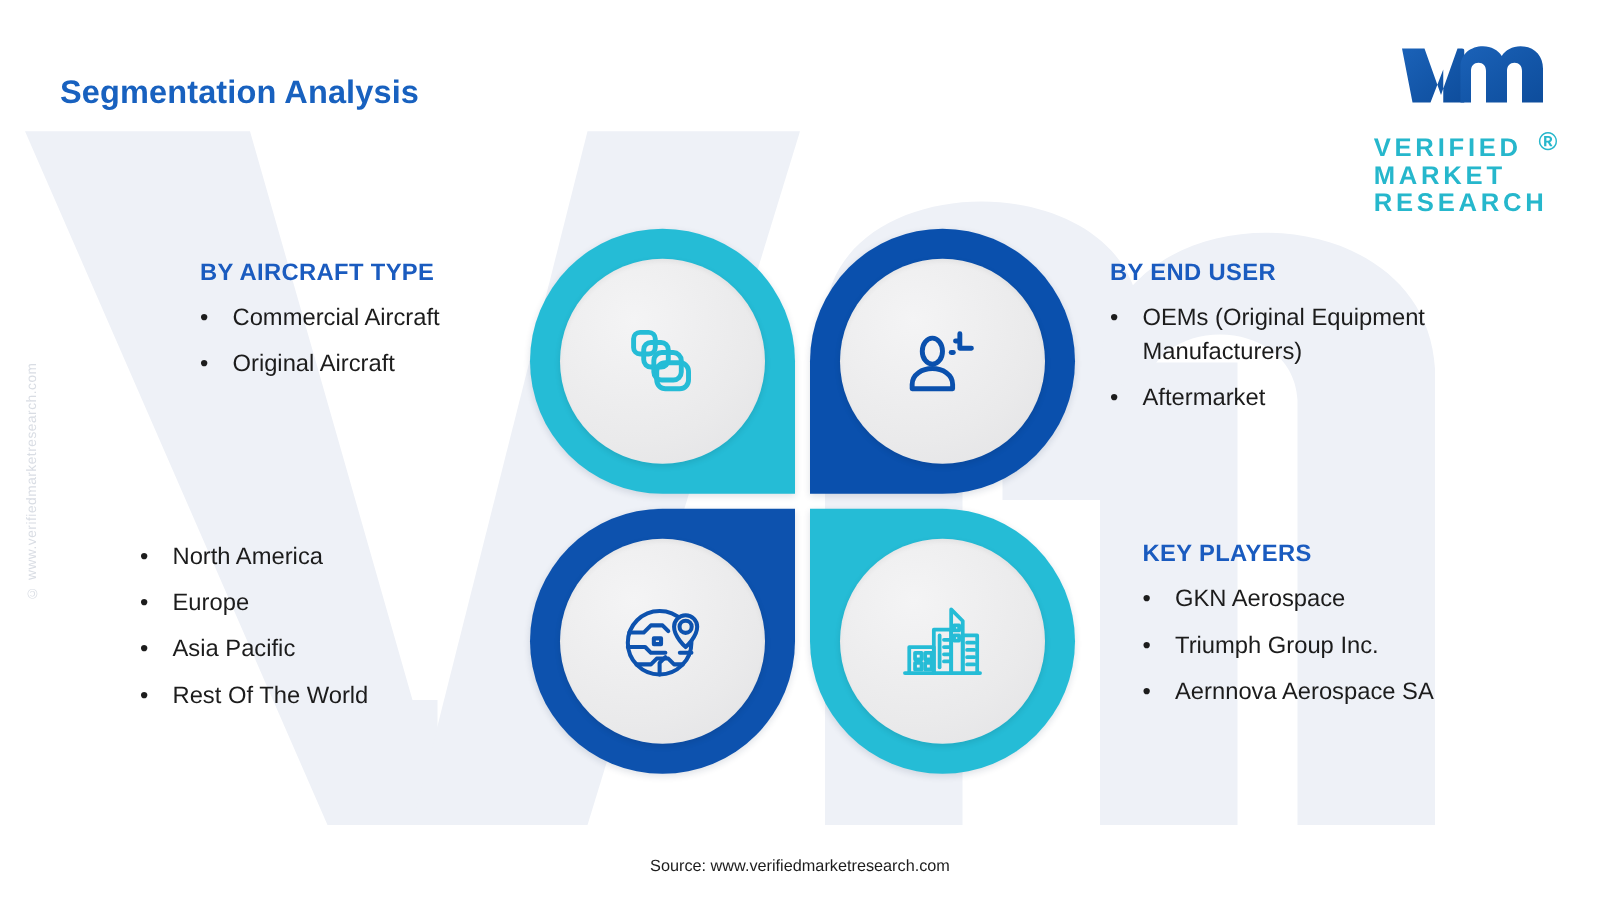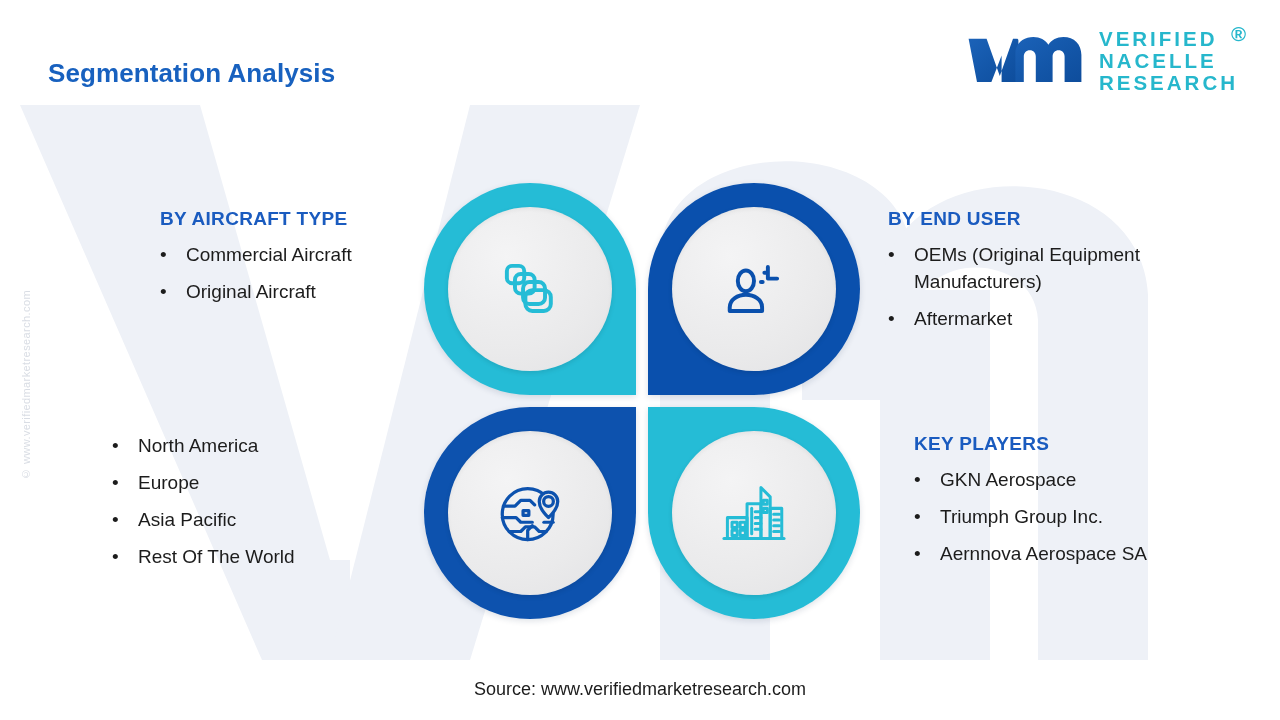--- a/index.html
+++ b/index.html
@@ -42,21 +42,21 @@
   }
   #subtitle {
     margin-top:14px;
     font-size:26px;
     font-weight:700;
     color:#1861bf;
     letter-spacing:.1px;
   }
 
   
-  #logo { position:absolute; right:42px; top:28px; display:flex; align-items:flex-end; gap:14px; z-index:4; }
+  #logo { position:absolute; right:42px; top:28px; display:flex; align-items:flex-end; gap:14px; z-index:4;flex-direction:column; }
   #logo-mark { width:120px; height:66px; }
   #logo-words { display:flex; flex-direction:column; line-height:1.08; position:relative; }
   #logo-words span {
     font-size:20.5px;
     font-weight:700;
     letter-spacing:3.0px;
     color:#26b7cc;
   }
   #logo-reg { position:absolute; right:-11px; top:-5px; font-size:9px; color:#26b7cc; letter-spacing:0; font-weight:700; }
 
@@ -120,21 +120,21 @@
   #quad-bl .ring { background:#0d52ae; border-radius:50% 0 50% 50%; }
   #quad-br .ring { background:#25bcd6; border-radius:0 50% 50% 50%; }
 
   .icon-svg { width:74px; height:74px; display:block; }
 
   
   #footer-source {
     position:absolute;
     left:0; right:0; bottom:20px;
     text-align:center;
-    font-size:18px;
+    font-size:13px;
     color:#1c1c1c;
     z-index:4;
   }
 </style>
 </head>
 <body>
 
 <svg id="bg-watermark" viewBox="0 0 1280 720" preserveAspectRatio="none">
   <g fill="#eef1f7">
 
@@ -164,21 +164,21 @@
         <stop offset="0%" stop-color="#1b62b8"></stop>
         <stop offset="55%" stop-color="#1356a8"></stop>
         <stop offset="100%" stop-color="#0e4d9c"></stop>
       </linearGradient>
     </defs>
     <path fill="url(#lgGrad)" d="M6 18 h30 l22 62 l22 -62 h6 c2 0 3 1 3 3 v69 h-28 v-44 l-17 44 h-24 L6 18 Z"></path>
     <path fill="url(#lgGrad)" d="M84 42 c0 -17 14 -27 30 -27 c11 0 20 5 25 13 c5 -8 14 -13 25 -13 c18 0 30 12 30 30 v45 h-28 V48 c0 -7 -4 -11 -10 -11 c-6 0 -10 4 -10 11 v42 h-28 V48 c0 -7 -4 -11 -10 -11 c-6 0 -10 4 -10 11 v42 H84 Z"></path>
   </svg>
   <div id="logo-words">
     <span>VERIFIED</span>
-    <span>NACELLE</span>
+    <span>MARKET</span>
     <span>RESEARCH</span>
     <span id="logo-reg">®</span>
   </div>
 </div>
 
 <div class="col" id="col-aircraft">
   <div class="cat-title">BY AIRCRAFT TYPE</div>
   <ul class="cat-list">
     <li>
       <span class="bullet">•</span>

